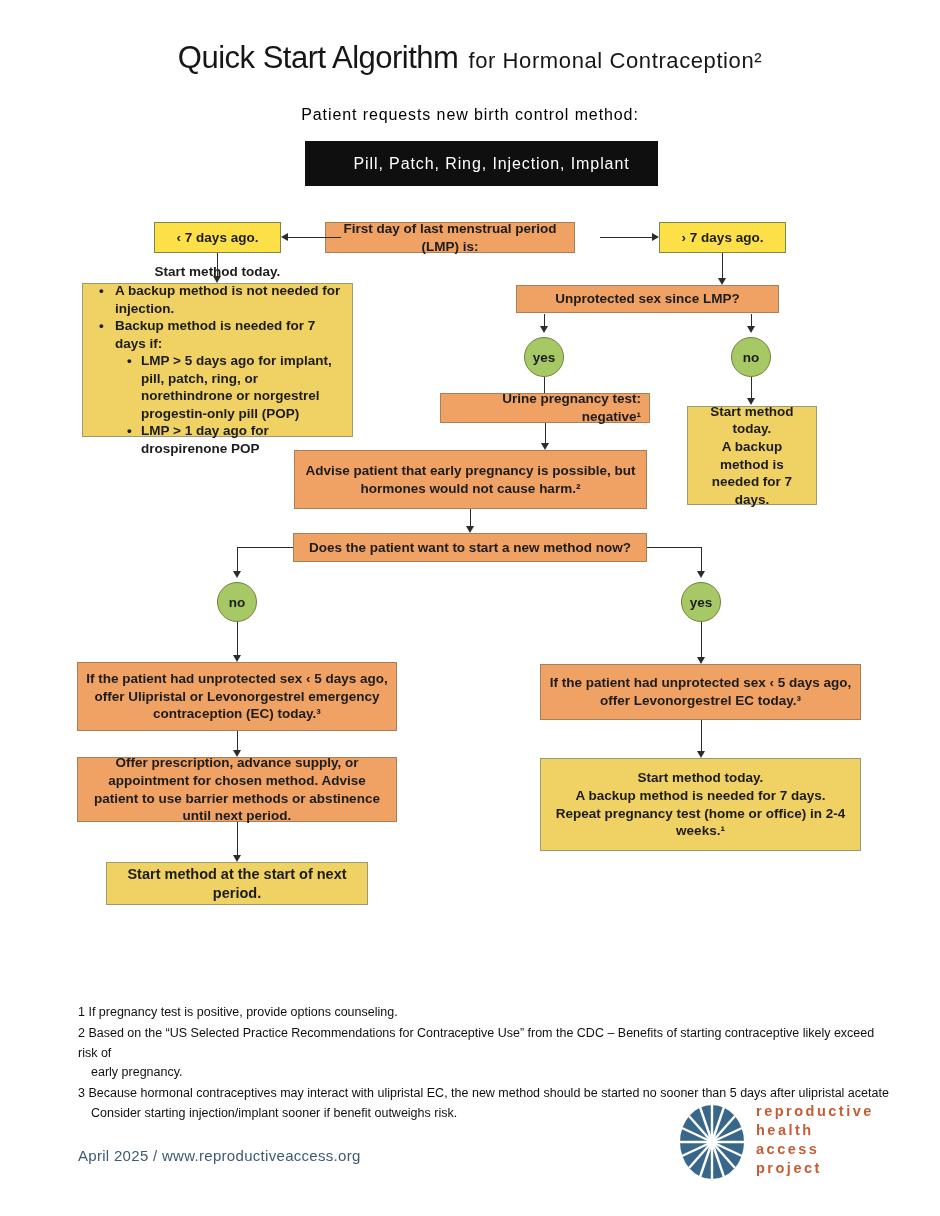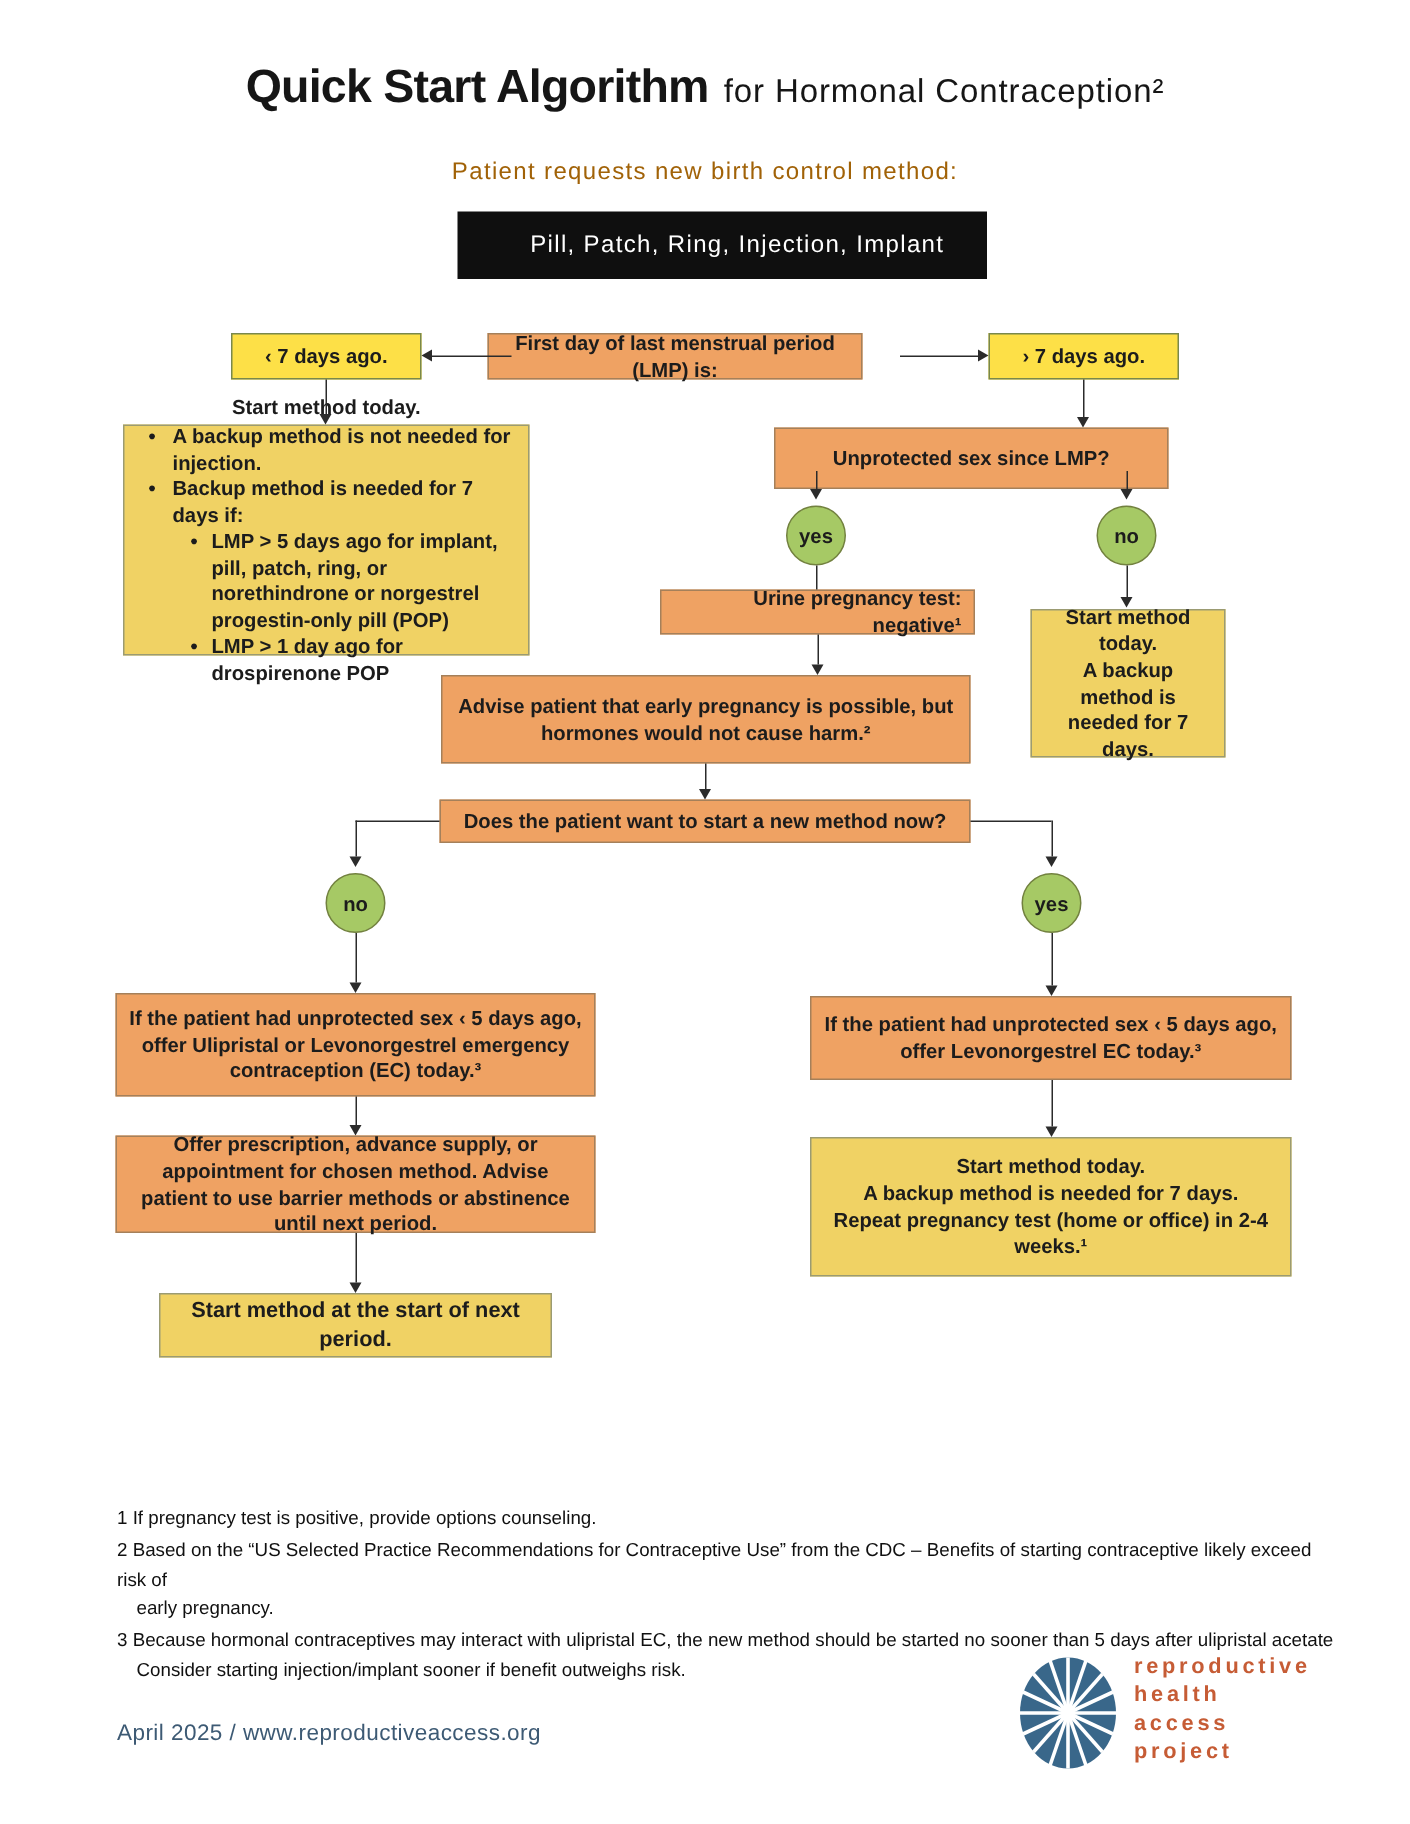--- a/index.html
+++ b/index.html
@@ -1,24 +1,24 @@
 <!DOCTYPE html>
 <html><head>
 <meta charset="utf-8">
 <style>
   html,body{margin:0;padding:0;background:#ffffff;}
   .page{
     position:relative;width:940px;height:1216px;margin:0 auto;background:#ffffff;
     font-family:"Liberation Sans",sans-serif;color:#1c1c1c;overflow:hidden;
   }
   .title{position:absolute;top:40px;left:0;width:100%;text-align:center;white-space:nowrap;}
-  .title .main{font-size:31px;font-weight:700;letter-spacing:-0.5px;color:#161616;}
+  .title .main{font-size:31px;font-weight:400;letter-spacing:-0.5px;color:#161616;}
   .title .sub{font-size:22px;font-weight:400;letter-spacing:0.6px;margin-left:10px;color:#161616;}
   .intro{position:absolute;top:106px;left:0;width:100%;text-align:center;
-    font-size:16px;letter-spacing:0.9px;color:#a16207;}
+    font-size:16px;letter-spacing:0.9px;color:#000000;}
   .methods{
     position:absolute;left:305px;top:141px;width:333px;height:45px;background:#0f0f0f;
     color:#ffffff;display:flex;align-items:center;justify-content:center;
     font-size:16px;letter-spacing:0.9px;font-weight:500;padding-left:20px;
   }
   .box{
     position:absolute;box-sizing:border-box;display:flex;flex-direction:column;
     align-items:center;justify-content:center;text-align:center;
     font-size:13.5px;font-weight:600;line-height:1.3;padding:4px 8px;
   }
@@ -85,21 +85,21 @@
     <div class="bullet l2">
       <span class="dot">•</span>
       <span>LMP &gt; 5 days ago for implant, pill, patch, ring, or norethindrone or norgestrel progestin-only pill (POP)</span>
     </div>
     <div class="bullet l2">
       <span class="dot">•</span>
       <span>LMP &gt; 1 day ago for drospirenone POP</span>
     </div>
   </div>
 
-  <div class="box orange" style="left:516px;top:285px;width:263px;height:41px;">Unprotected sex since LMP?</div>
+  <div class="box orange" style="left:516px;top:285px;width:263px;height:28px;">Unprotected sex since LMP?</div>
 
   <div class="circle" style="left:524px;top:337px;">yes</div>
   <div class="circle" style="left:731px;top:337px;">no</div>
 
   <div class="box orange" style="left:440px;top:393px;width:210px;height:30px;text-align:right;">Urine pregnancy test: negative¹</div>
 
   <div class="box yellow" style="left:687px;top:406px;width:130px;height:99px;padding:6px 8px;">
     <div class="box-head">Start method today.</div>
     <div>A backup method is needed for 7 days.</div>
   </div>

